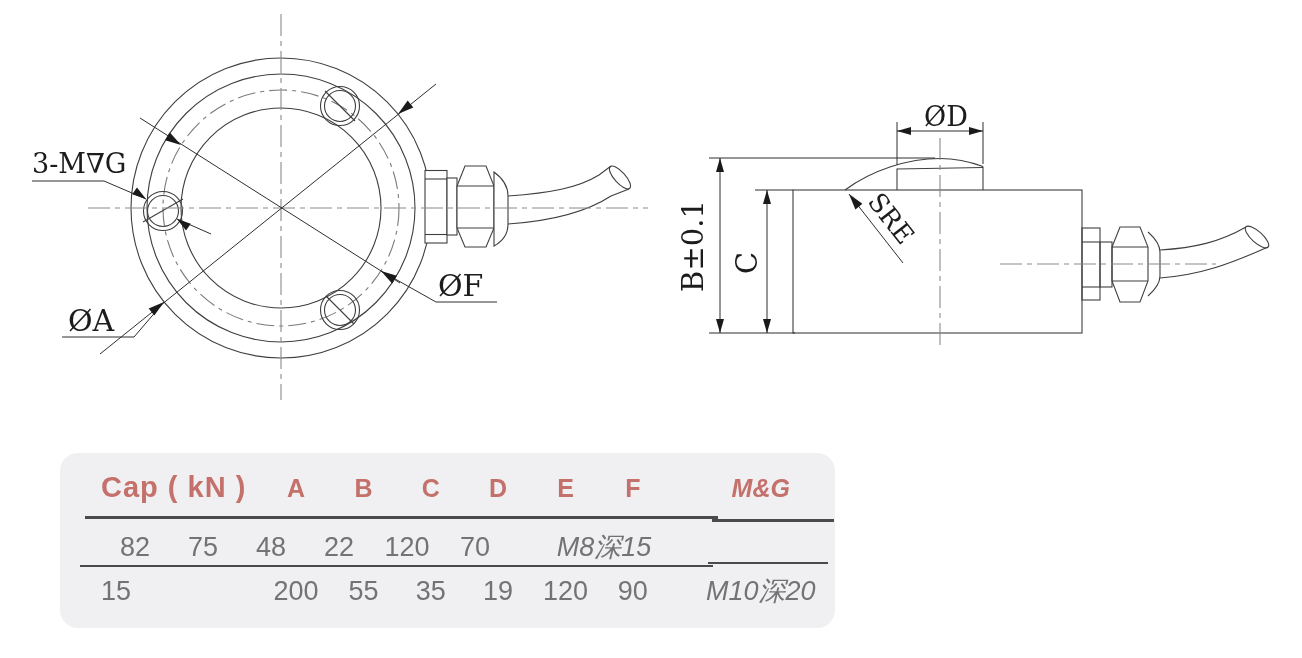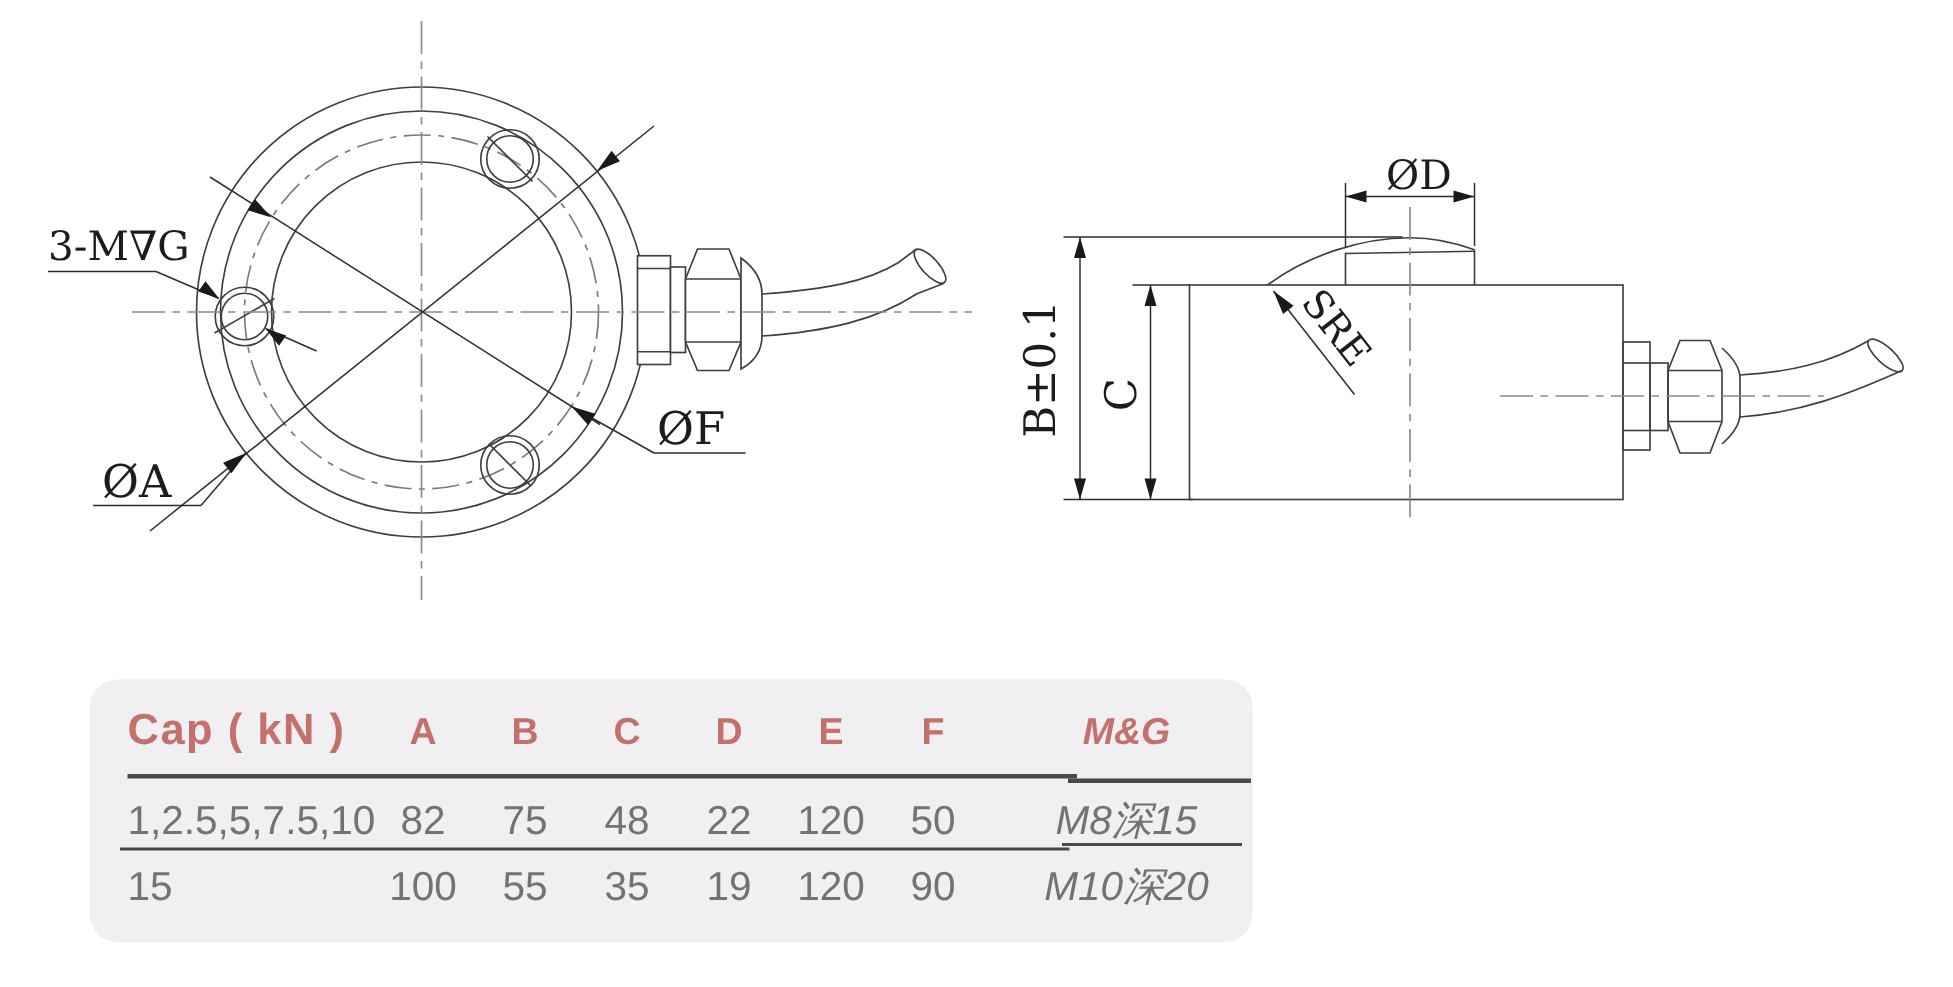--- a/index.html
+++ b/index.html
@@ -4,21 +4,21 @@
 <style>
   html,body{margin:0;padding:0;background:#ffffff;}
   body{width:1302px;height:658px;position:relative;font-family:"Liberation Sans",sans-serif;overflow:hidden;}
   .stage{position:absolute;left:0;top:0;width:1302px;height:658px;}
   svg{position:absolute;left:0;top:0;}
   svg text{font-family:"DejaVu Serif",serif;fill:#1c1c1c;}
 
   
   .spec-card{position:absolute;left:60px;top:453px;width:775px;height:175px;
              background:#f0eff1;border-radius:18px;}
-  .trow{position:absolute;left:0;width:775px;display:flex;align-items:baseline;padding-left:25px;box-sizing:border-box;}
+  .trow{position:absolute;left:0;width:775px;display:flex;align-items:baseline;padding-left:41px;box-sizing:border-box;}
   .thead-row{top:18px;}
   .data-row1{top:76px;}
   .data-row2{top:120px;}
   .c-cap{width:163px;text-align:left;}
   .c-sm{width:68px;text-align:center;}
   .c-mg{width:150px;margin-left:20px;text-align:center;font-style:italic;}
   .thead-row .c-cap{font-size:29px;font-weight:bold;color:#c4716b;letter-spacing:1px;}
   .thead-row .c-sm,.thead-row .c-mg{font-size:25px;font-weight:bold;color:#c4716b;}
   .data-row1 div,.data-row2 div{font-size:27px;font-weight:400;color:#737373;}
   .hline{position:absolute;background:#4a4a4a;}
@@ -182,36 +182,35 @@
     <div class="c-sm">D</div>
     <div class="c-sm">E</div>
     <div class="c-sm">F</div>
     <div class="c-mg">M&amp;G</div>
   </div>
 
   <div class="hline l1a"></div>
   <div class="hline l1b"></div>
 
   <div class="trow data-row1">
-    <div class="c-cap">1,2.5,5,7.5,10</div>
     <div class="c-sm">82</div>
     <div class="c-sm">75</div>
     <div class="c-sm">48</div>
     <div class="c-sm">22</div>
     <div class="c-sm">120</div>
-    <div class="c-sm">50</div>
+    <div class="c-sm">70</div>
     <div class="c-mg">M8深15</div>
   </div>
 
   <div class="hline l2a"></div>
   <div class="hline l2b"></div>
 
   <div class="trow data-row2">
     <div class="c-cap">15</div>
-    <div class="c-sm">100</div>
+    <div class="c-sm">200</div>
     <div class="c-sm">55</div>
     <div class="c-sm">35</div>
     <div class="c-sm">19</div>
     <div class="c-sm">120</div>
     <div class="c-sm">90</div>
     <div class="c-mg">M10深20</div>
   </div>
 </div>
 
 </div>

